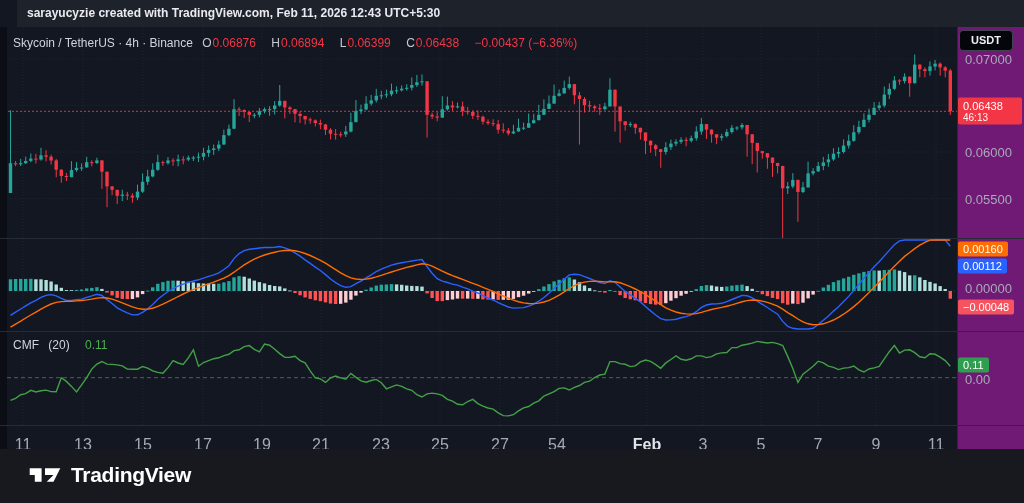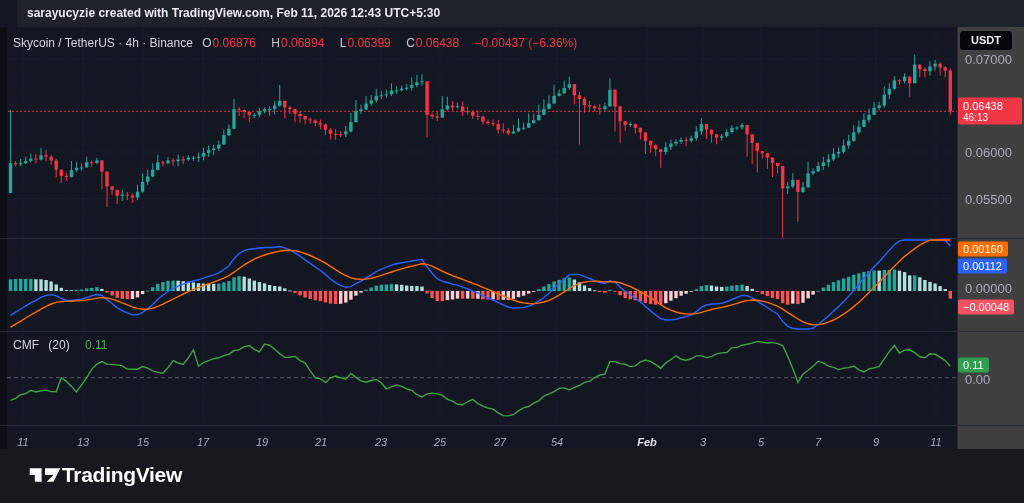--- a/index.html
+++ b/index.html
@@ -25,39 +25,39 @@
   .legend span{margin-right:6px;}
   .legend .ohlc-letter{color:#c7cad1;margin-right:1px;}
   .legend .val-down{color:#f23645;}
   .legend .val-macd{color:#2962ff;}
   .legend .val-signal{color:#ff6d00;}
   .legend .val-cmf{color:#4caf50;}
   .legend-price{top:9px;}
   .legend-macd{top:7px;}
   .legend-cmf{top:7px;}
   
-  .right-axis{position:absolute;left:957px;top:0;width:67px;height:422px;background:#404040;
+  .right-axis{position:absolute;left:957px;top:0;width:67px;height:422px;background:#701a75;
               border-left:1px solid #262b38;box-sizing:border-box;z-index:4;padding-left:13px;}
   .axis-tick{position:absolute;left:7px;transform:translateY(-50%);font-size:13px;color:#a6abb8;z-index:1;}
   .axis-badge{position:absolute;left:0;transform:translateY(-50%);font-size:11px;color:#fff;
               border-radius:2px;padding:1px 5px;z-index:3;line-height:13px;}
   .currency-btn{position:absolute;left:1px;top:3px;width:52px;height:19px;background:#04060b;
                 border:1px solid #40454f;border-radius:4px;color:#eef0f3;font-size:11px;font-weight:700;
                 text-align:center;line-height:19px;z-index:8;}
   .price-badge{position:absolute;left:0;width:59px;background:#f23645;border-radius:2px;color:#fff;
                z-index:3;padding:2px 0 2px 5px;transform:translateY(-50%);}
   .price-badge .pb-main{font-size:11px;line-height:12px;}
   .price-badge .pb-count{font-size:10px;line-height:11px;opacity:.95;}
   
   .time-axis{position:absolute;left:0;top:398px;width:957px;height:24px;}
-  .time-tick{position:absolute;top:11px;transform:translateX(-50%);font-size:11px;color:#a6abb8;font-style:italic;}
+  .time-tick{position:absolute;top:11px;transform:translateX(-50%);font-size:16px;color:#a6abb8;}
   .time-tick.major{color:#e2e5ea;font-weight:700;}
   
   .footer{position:absolute;left:0;top:449px;width:1024px;height:54px;background:#17191e;}
-  .tv-logo{position:absolute;left:28px;top:13px;display:flex;align-items:center;cursor:pointer;}
+  .tv-logo{position:absolute;left:28px;top:13px;display:flex;align-items:center;gap:9px;cursor:pointer;}
   .tv-logo-text{color:#fff;font-size:21px;font-weight:700;letter-spacing:-0.3px;}
 </style>
 </head>
 <body>
 
 <div class="stage">
 
   <div class="attribution">
     <span>sarayucyzie created with TradingView.com, Feb 11, 2026 12:43 UTC+5:30</span>
   </div>

